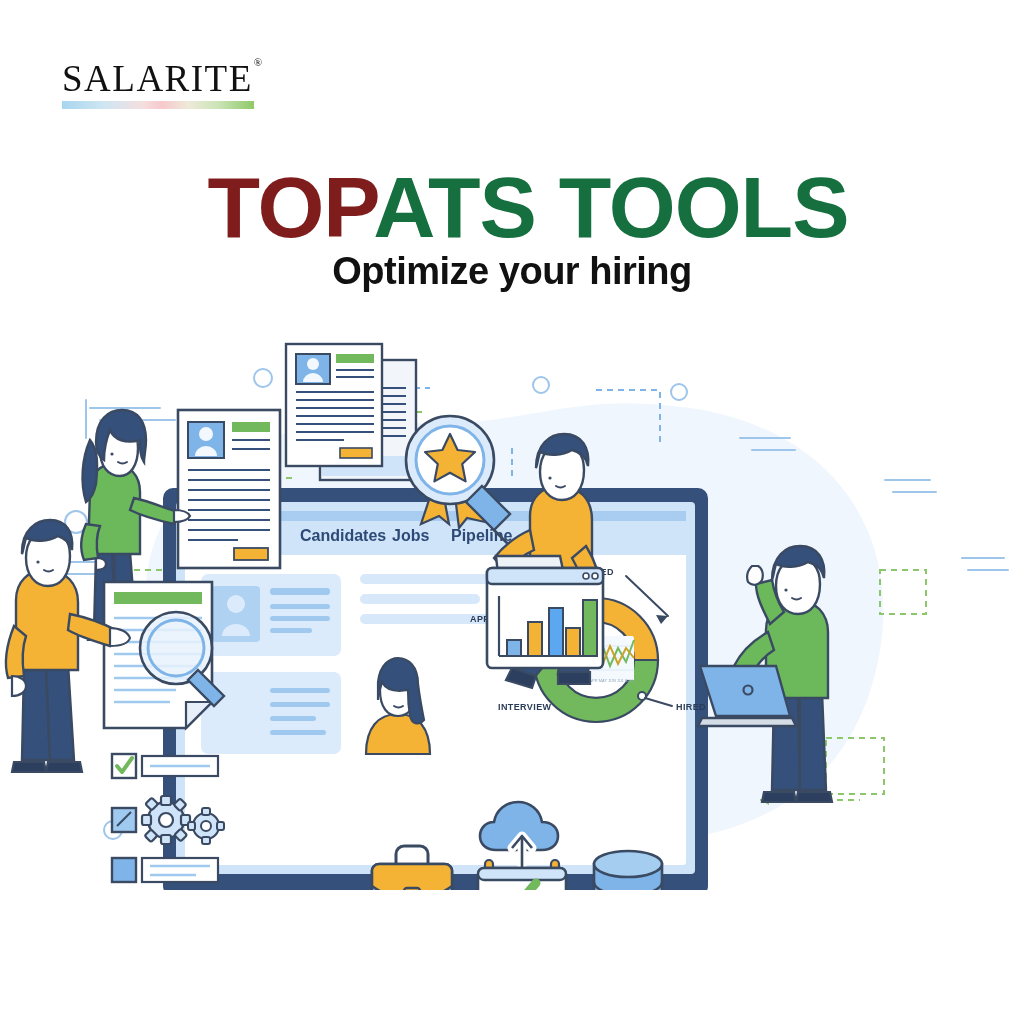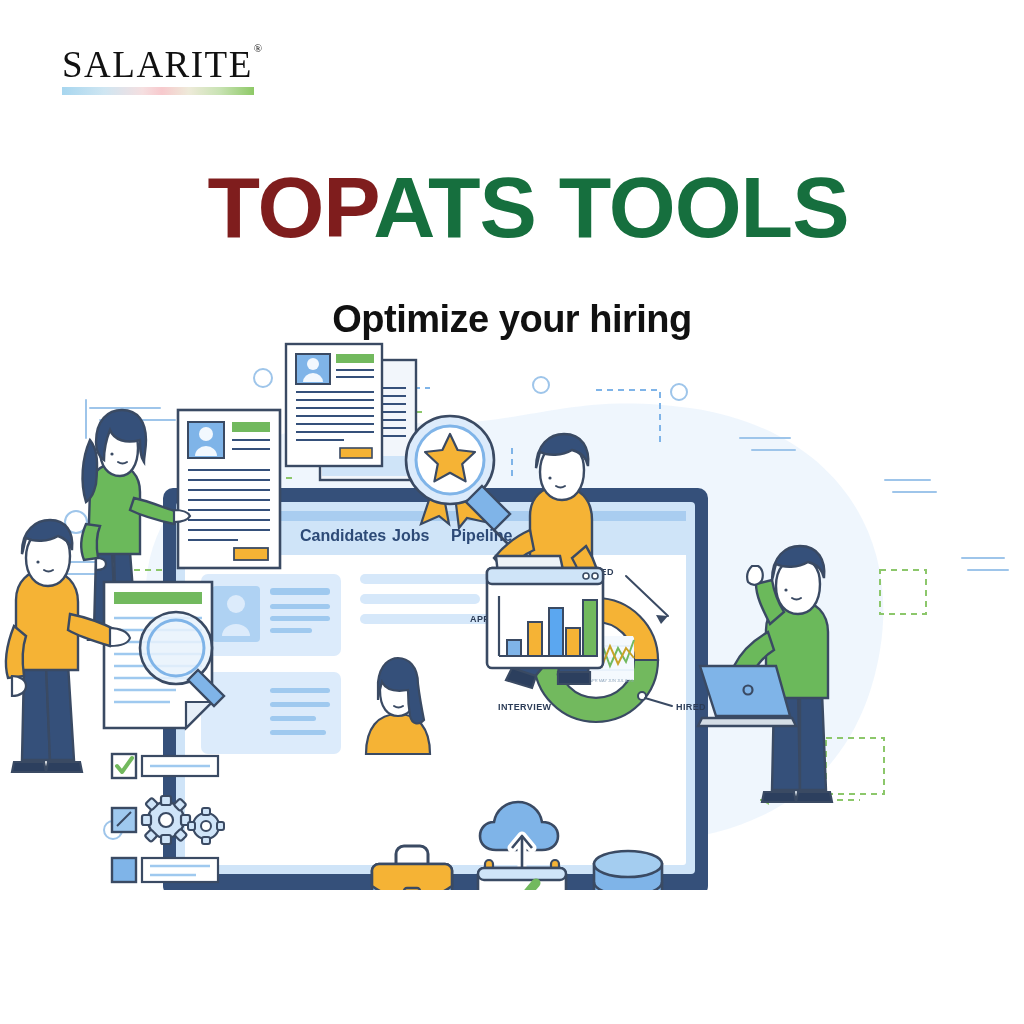--- a/index.html
+++ b/index.html
@@ -7,21 +7,21 @@
   body{
     width:1024px;height:1024px;
     background:#ffffff;
     font-family:"Liberation Sans", sans-serif;
     overflow:hidden;
     position:relative;
   }
   #poster{position:absolute;inset:0;width:1024px;height:1024px;}
 
   
-  .logo{position:absolute;left:62px;top:46px;width:200px;}
+  .logo{position:absolute;left:62px;top:60px;width:200px;}
   .logo-word{
     font-family:"Liberation Serif", serif;
     font-size:37px;letter-spacing:1.5px;color:#111;
     line-height:1;white-space:nowrap;position:relative;display:inline-block;
   }
   .logo-reg{font-size:11px;vertical-align:super;position:relative;top:-12px;left:1px;}
   .logo-bar{
     margin-top:4px;height:8px;width:192px;
     background:linear-gradient(90deg,#a7d6ef 0%,#cfe6f2 22%,#f5dfe0 42%,#f7c9cd 52%,#eeead9 66%,#c9e3b4 82%,#8ec967 100%);
   }
@@ -29,21 +29,21 @@
   
   .headline{
     position:absolute;left:0;top:164px;width:1024px;text-align:center;
     font-size:86px;font-weight:bold;letter-spacing:-1px;line-height:1;
     font-family:"Liberation Sans", sans-serif;
   }
   .hl-top{color:#7f1d1d;margin-left:32px;}
   .hl-rest{color:#166F3E;}
   .subhead{
     position:absolute;left:0;top:250px;width:1024px;text-align:center;
-    font-size:38px;font-weight:bold;color:#111;letter-spacing:-0.5px;margin-top:48px;
+    font-size:38px;font-weight:bold;color:#111;letter-spacing:-0.5px;
   }
 
   
   .stage{position:absolute;left:0;top:330px;width:896px;height:560px;}
   .stage svg{display:block;}
 </style>
 </head>
 <body>
 
 <div id="poster">

